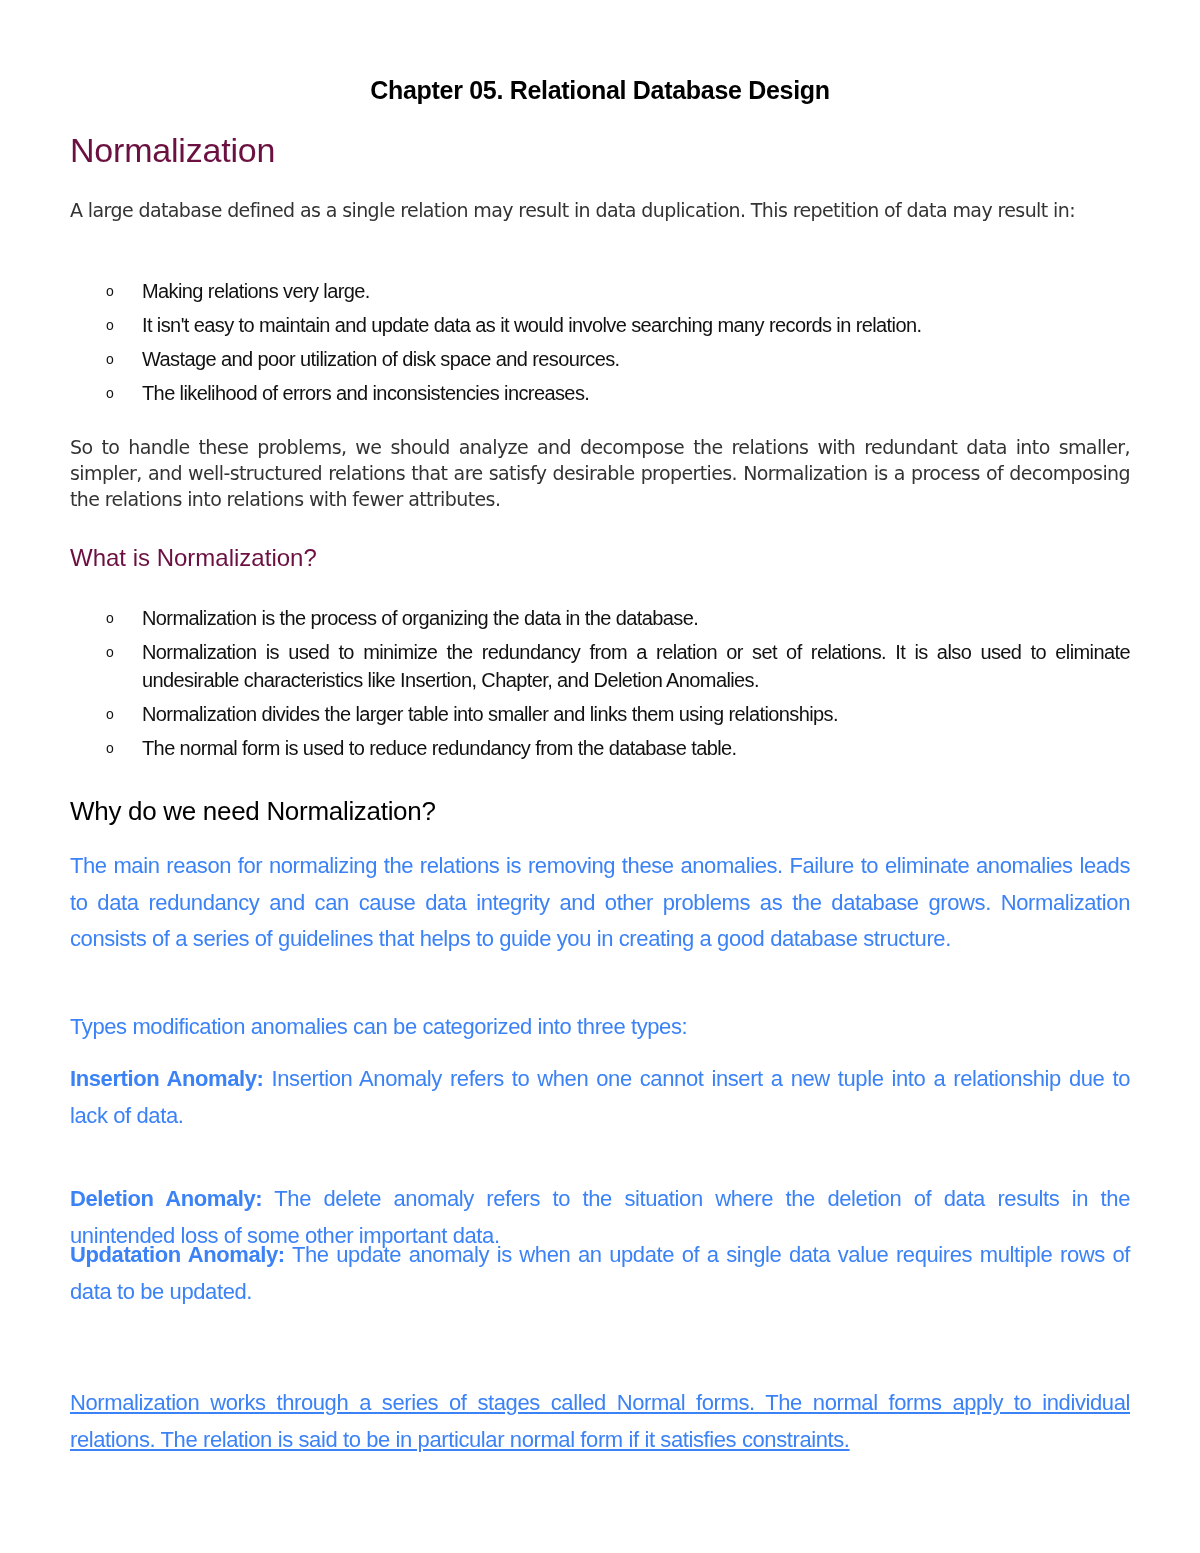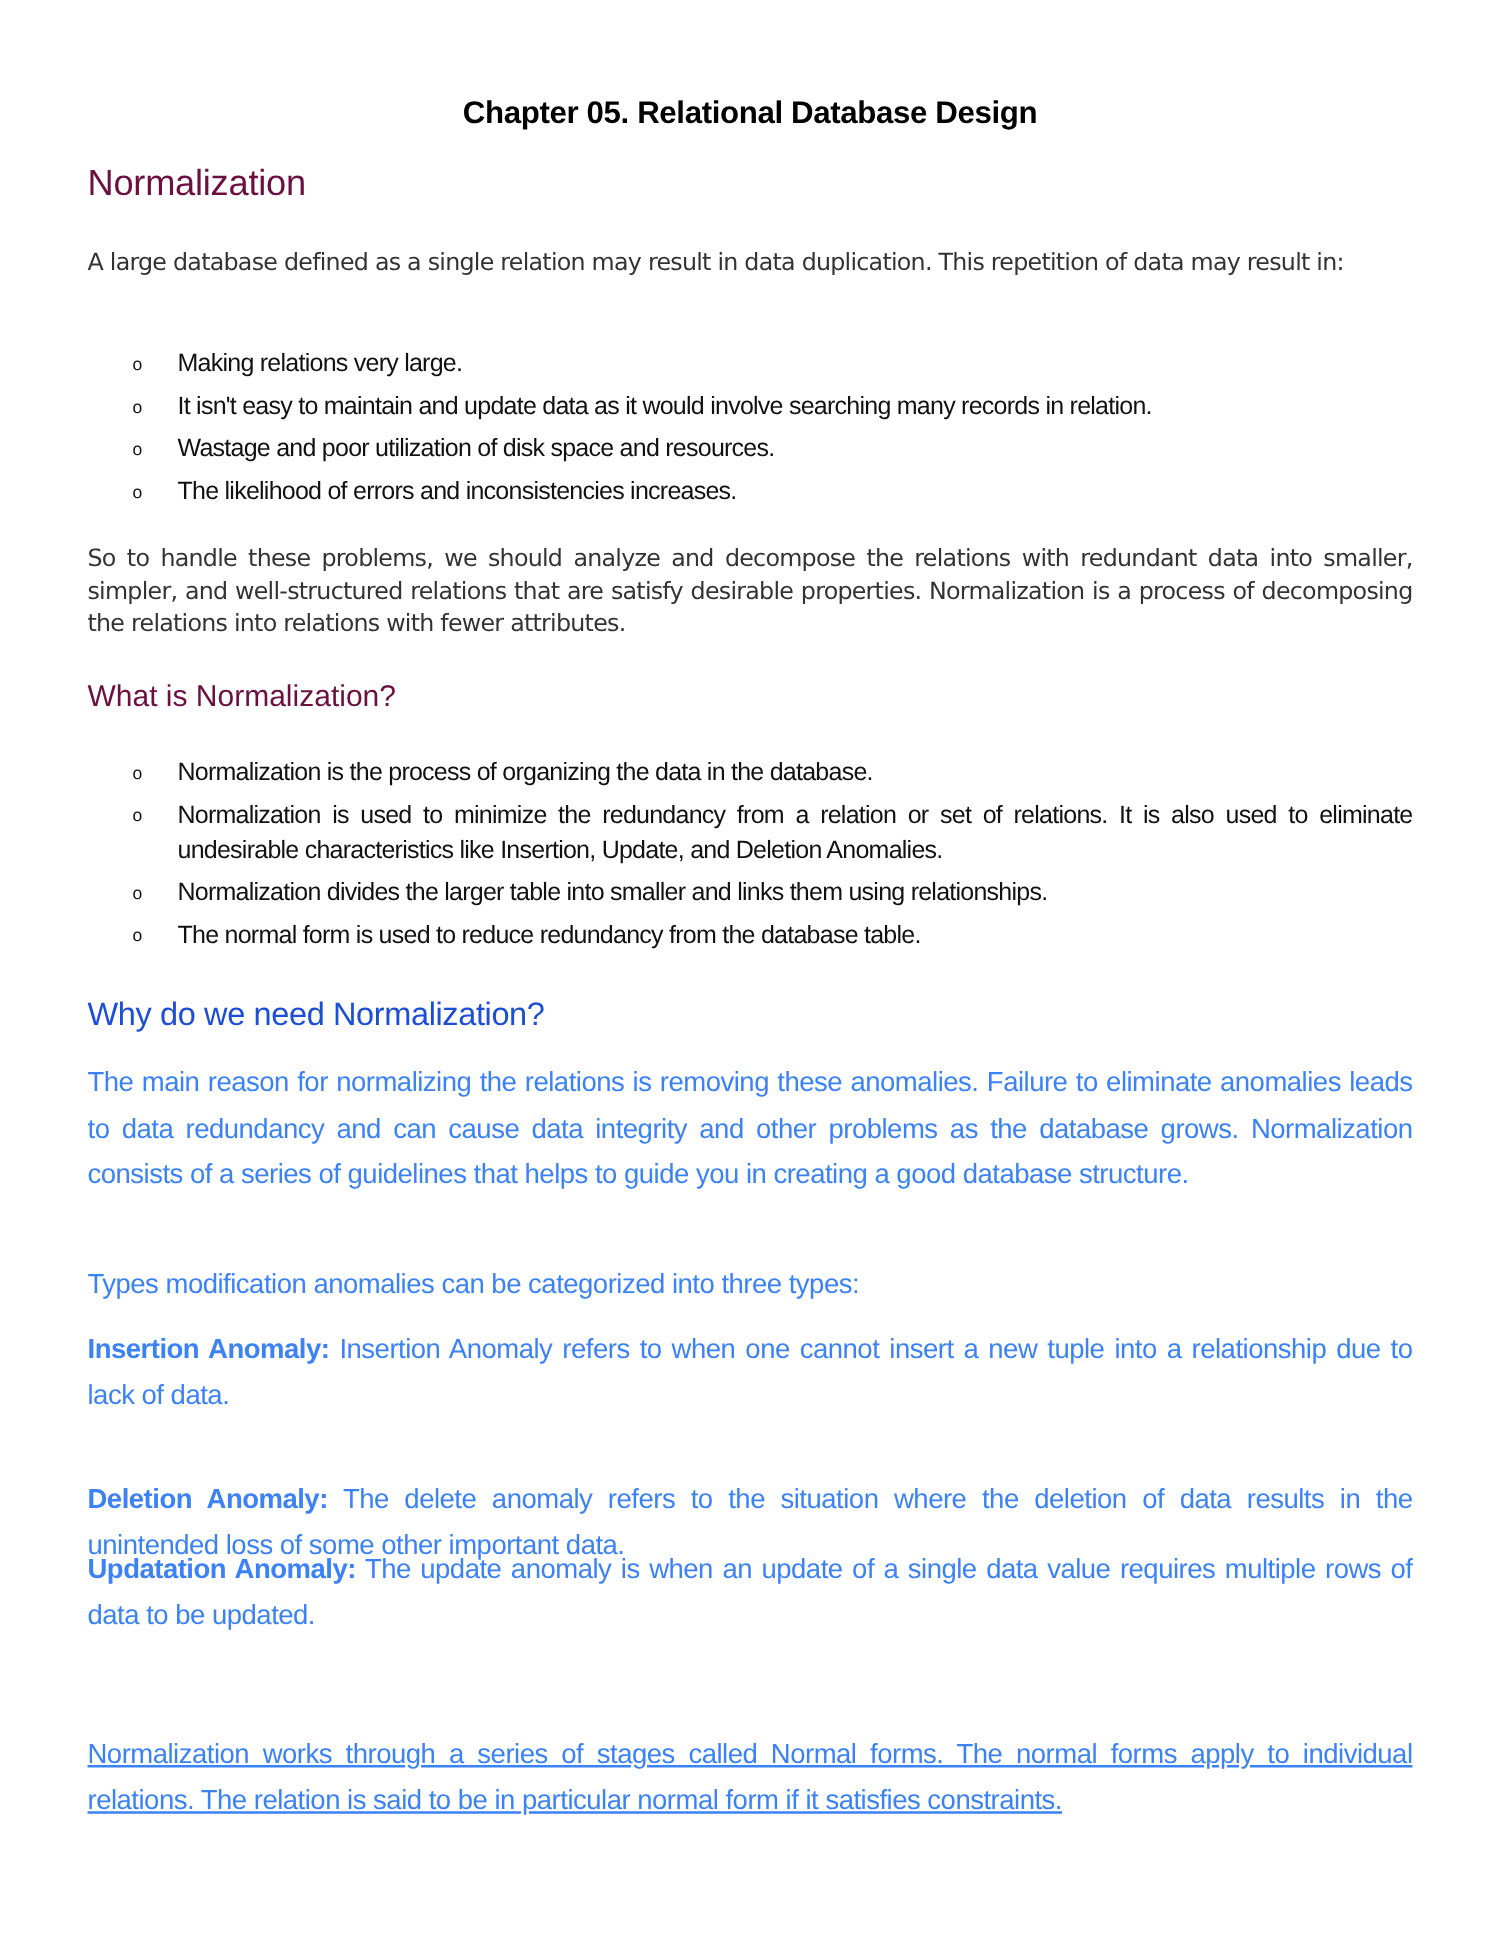--- a/index.html
+++ b/index.html
@@ -7,40 +7,40 @@
   .page { position: absolute; left: 0; top: 0; width: 1200px; height: 1553px; }
   .title {
     position: absolute; left: 0; top: 76px; width: 1200px; text-align: center;
     font-family: "Liberation Sans", sans-serif; font-weight: bold; font-size: 25px;
     color: #000; letter-spacing: -0.3px;
   }
   .h-maroon {
     position: absolute; left: 70px;
     font-family: "Liberation Sans", sans-serif; color: #6b1040; font-weight: normal;
   }
-  .h1 { top: 131px; font-size: 29px; letter-spacing: -0.2px; }
+  .h1 { top: 131px; font-size: 34px; letter-spacing: -0.2px; }
   .h2 { top: 544px; font-size: 24px; }
   .gray {
     position: absolute; left: 70px; width: 1060px;
     font-family: "DejaVu Sans", sans-serif; font-size: 19px; color: #333333;
     line-height: 26px; text-align: justify; letter-spacing: -0.6px;
   }
   .list {
     position: absolute; left: 70px; width: 1060px; margin: 0; padding: 0; list-style: none;
     font-family: "Liberation Sans", sans-serif; font-size: 20px; color: #111;
     letter-spacing: -0.6px;
   }
   .list li { position: relative; padding-left: 72px; text-align: justify; line-height: 28px; }
   .bullet {
     position: absolute; left: 36px; top: 0; font-size: 14px; color: #111;
     font-family: "Liberation Sans", sans-serif;
   }
   .h3 {
     position: absolute; left: 70px; top: 796px;
-    font-family: "Liberation Sans", sans-serif; font-size: 26px; color: #1d4ed8; letter-spacing: -0.3px;
+    font-family: "Liberation Sans", sans-serif; font-size: 26px; color: #000000; letter-spacing: -0.3px;
   }
   .black {
     position: absolute; left: 70px; width: 1060px;
     font-family: "Liberation Sans", sans-serif; font-size: 22px; color: #3b82f6;
     line-height: 36.5px; text-align: justify; letter-spacing: -0.4px;
   }
   .black b { font-weight: bold; }
 </style>
 </head>
 <body>
@@ -59,21 +59,21 @@
     <li style="margin-bottom:6px;"><span class="bullet">o</span><span>Wastage and poor utilization of disk space and resources.</span></li>
     <li><span class="bullet">o</span><span>The likelihood of errors and inconsistencies increases.</span></li>
   </ul>
 
   <div class="gray" style="top:434px;">So to handle these problems, we should analyze and decompose the relations with redundant data into smaller, simpler, and well-structured relations that are satisfy desirable properties. Normalization is a process of decomposing the relations into relations with fewer attributes.</div>
 
   <div class="h-maroon h2">What is Normalization?</div>
 
   <ul class="list" style="top:604px;">
     <li style="margin-bottom:6px;"><span class="bullet">o</span><span>Normalization is the process of organizing the data in the database.</span></li>
-    <li style="margin-bottom:6px;"><span class="bullet">o</span><span>Normalization is used to minimize the redundancy from a relation or set of relations. It is also used to eliminate undesirable characteristics like Insertion, Update, and Deletion Anomalies.</span></li>
+    <li style="margin-bottom:6px;"><span class="bullet">o</span><span>Normalization is used to minimize the redundancy from a relation or set of relations. It is also used to eliminate undesirable characteristics like Insertion, Chapter, and Deletion Anomalies.</span></li>
     <li style="margin-bottom:6px;"><span class="bullet">o</span><span>Normalization divides the larger table into smaller and links them using relationships.</span></li>
     <li><span class="bullet">o</span><span>The normal form is used to reduce redundancy from the database table.</span></li>
   </ul>
 
   <div class="h3">Why do we need Normalization?</div>
 
   <div class="black" style="top:848px;">The main reason for normalizing the relations is removing these anomalies. Failure to eliminate anomalies leads to data redundancy and can cause data integrity and other problems as the database grows. Normalization consists of a series of guidelines that helps to guide you in creating a good database structure.</div>
 
   <div class="black" style="top:1009px;">Types modification anomalies can be categorized into three types:</div>
 

